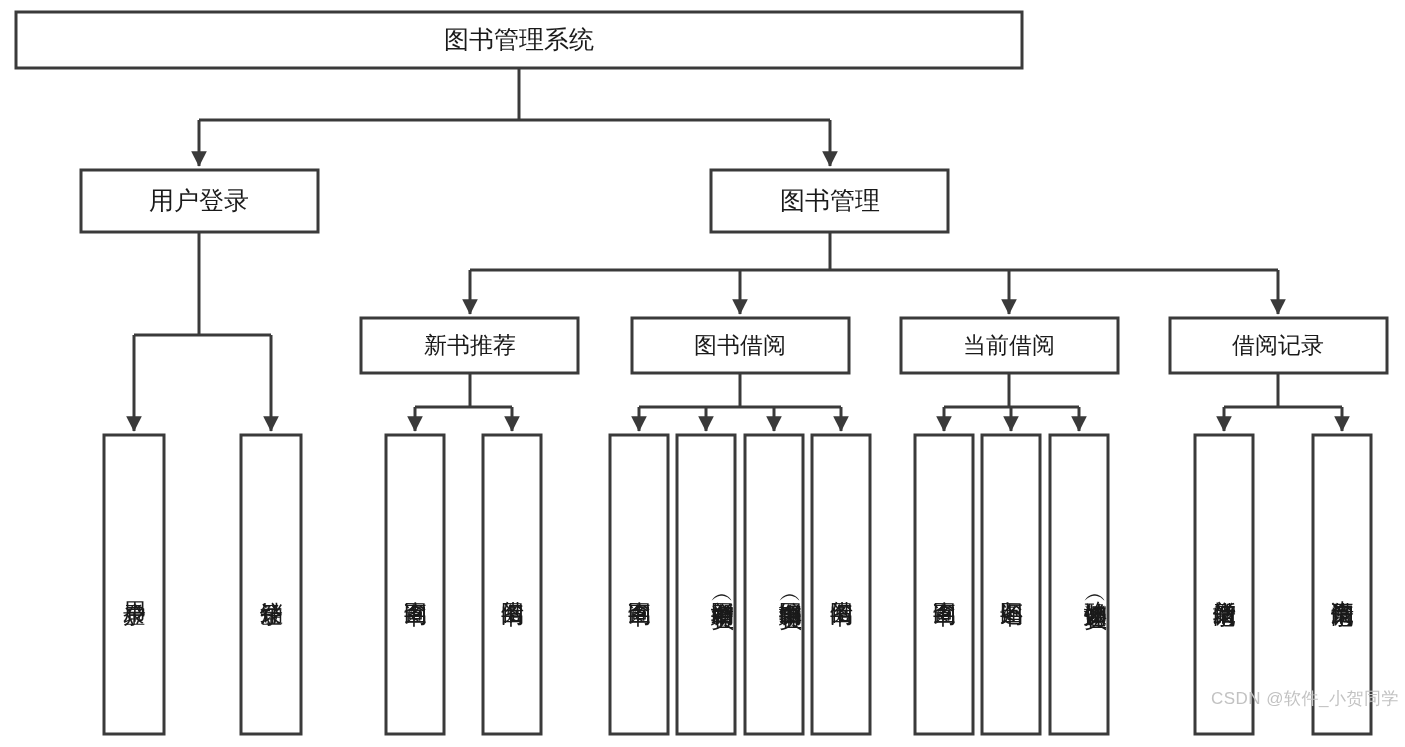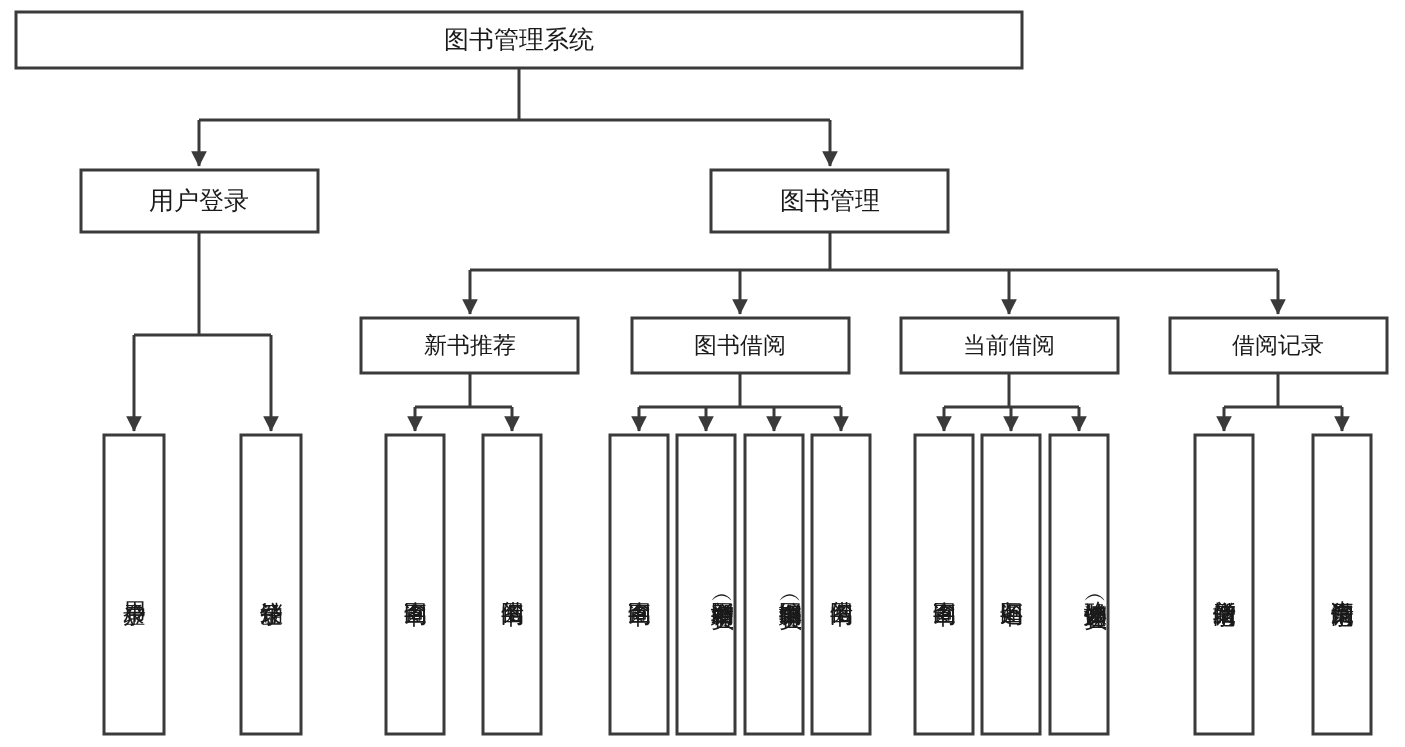--- a/index.html
+++ b/index.html
@@ -161,13 +161,14 @@
   <div class="vtext" style="left:610px;top:435px;width:58px;height:299px;">查询图书</div>
   <div class="vtext" style="left:677px;top:441px;width:58px;height:293px;align-items:flex-start;">新增图书（管理员）</div>
   <div class="vtext" style="left:745px;top:441px;width:58px;height:293px;align-items:flex-start;">编辑图书（管理员）</div>
   <div class="vtext" style="left:812px;top:435px;width:58px;height:299px;">借阅图书</div>
   <div class="vtext" style="left:915px;top:435px;width:58px;height:299px;">查询图书</div>
   <div class="vtext" style="left:982px;top:435px;width:58px;height:299px;">归还图书</div>
   <div class="vtext" style="left:1050px;top:441px;width:58px;height:293px;align-items:flex-start;">确认归还（管理员）</div>
   <div class="vtext" style="left:1195px;top:435px;width:58px;height:299px;">新增借阅记录</div>
   <div class="vtext" style="left:1313px;top:435px;width:58px;height:299px;">查询借阅记录</div>
 
+  <div class="watermark">CSDN @软件_小贺同学</div>
 </div>
 
 </body></html>

